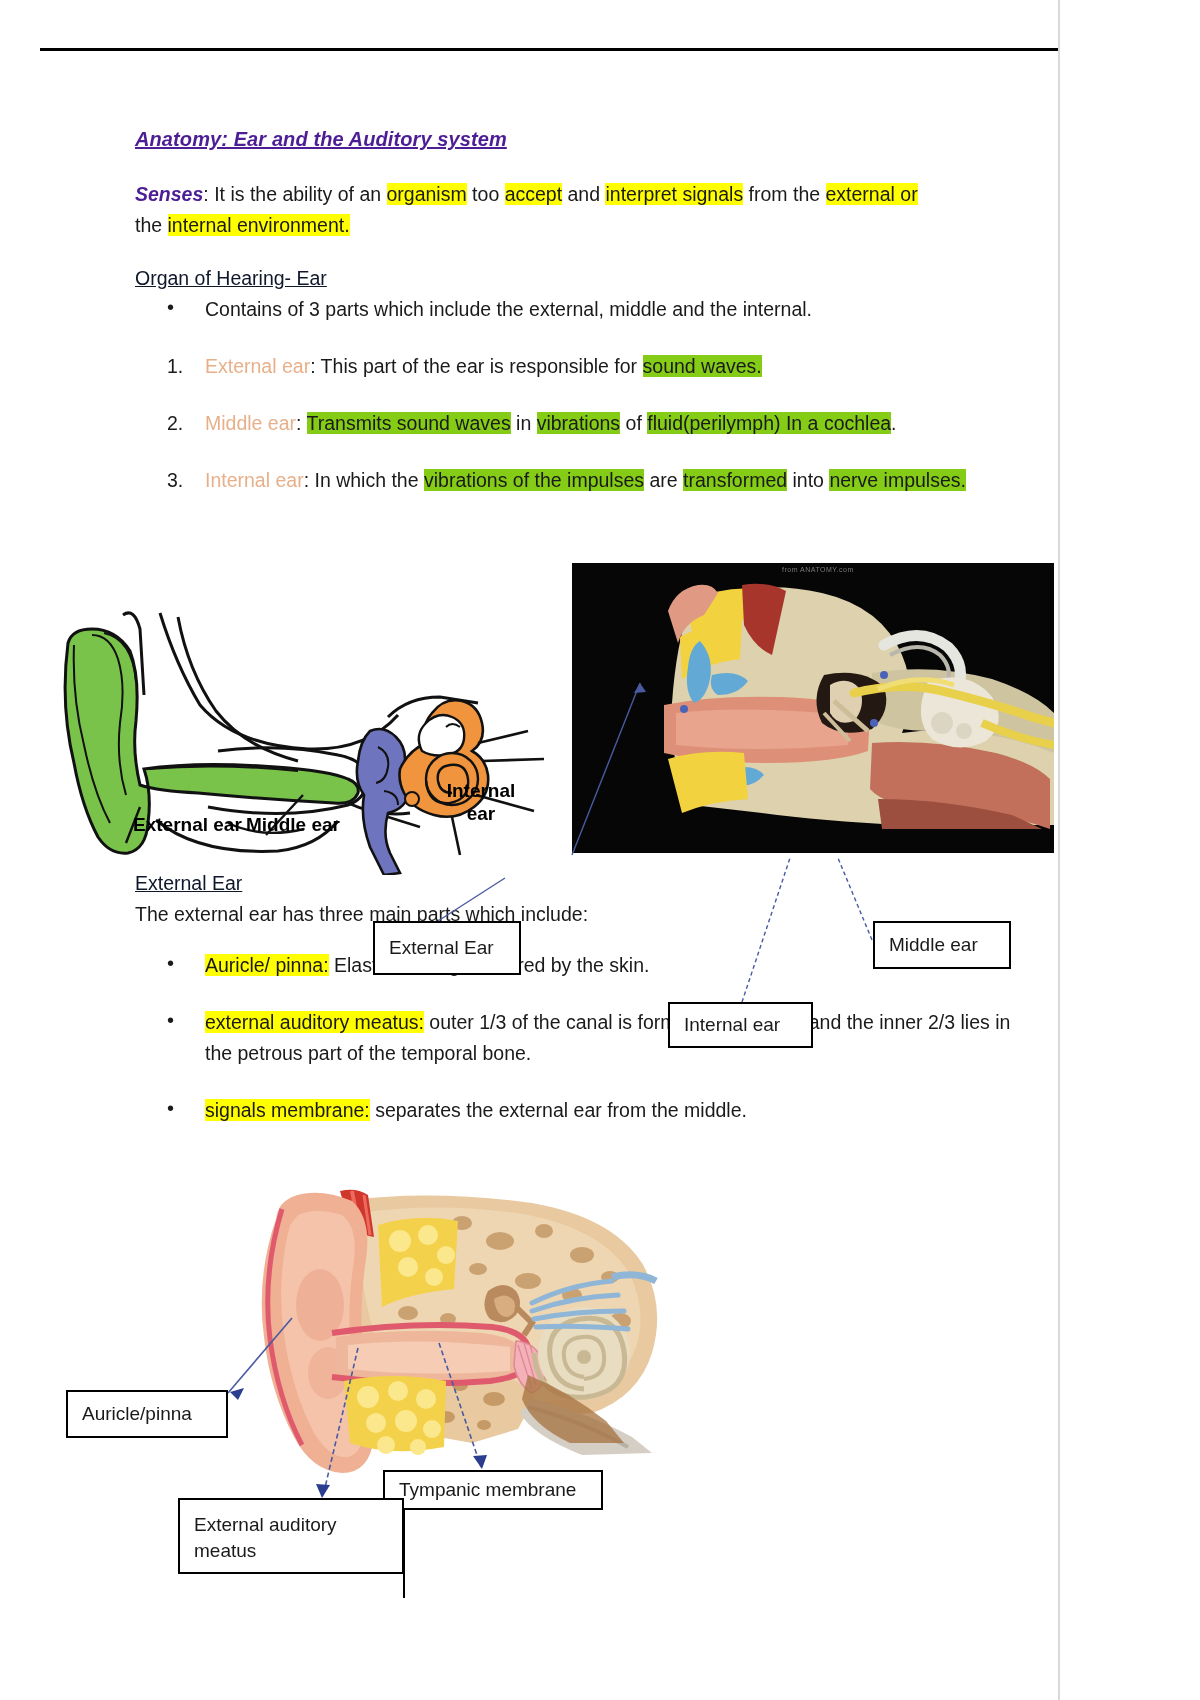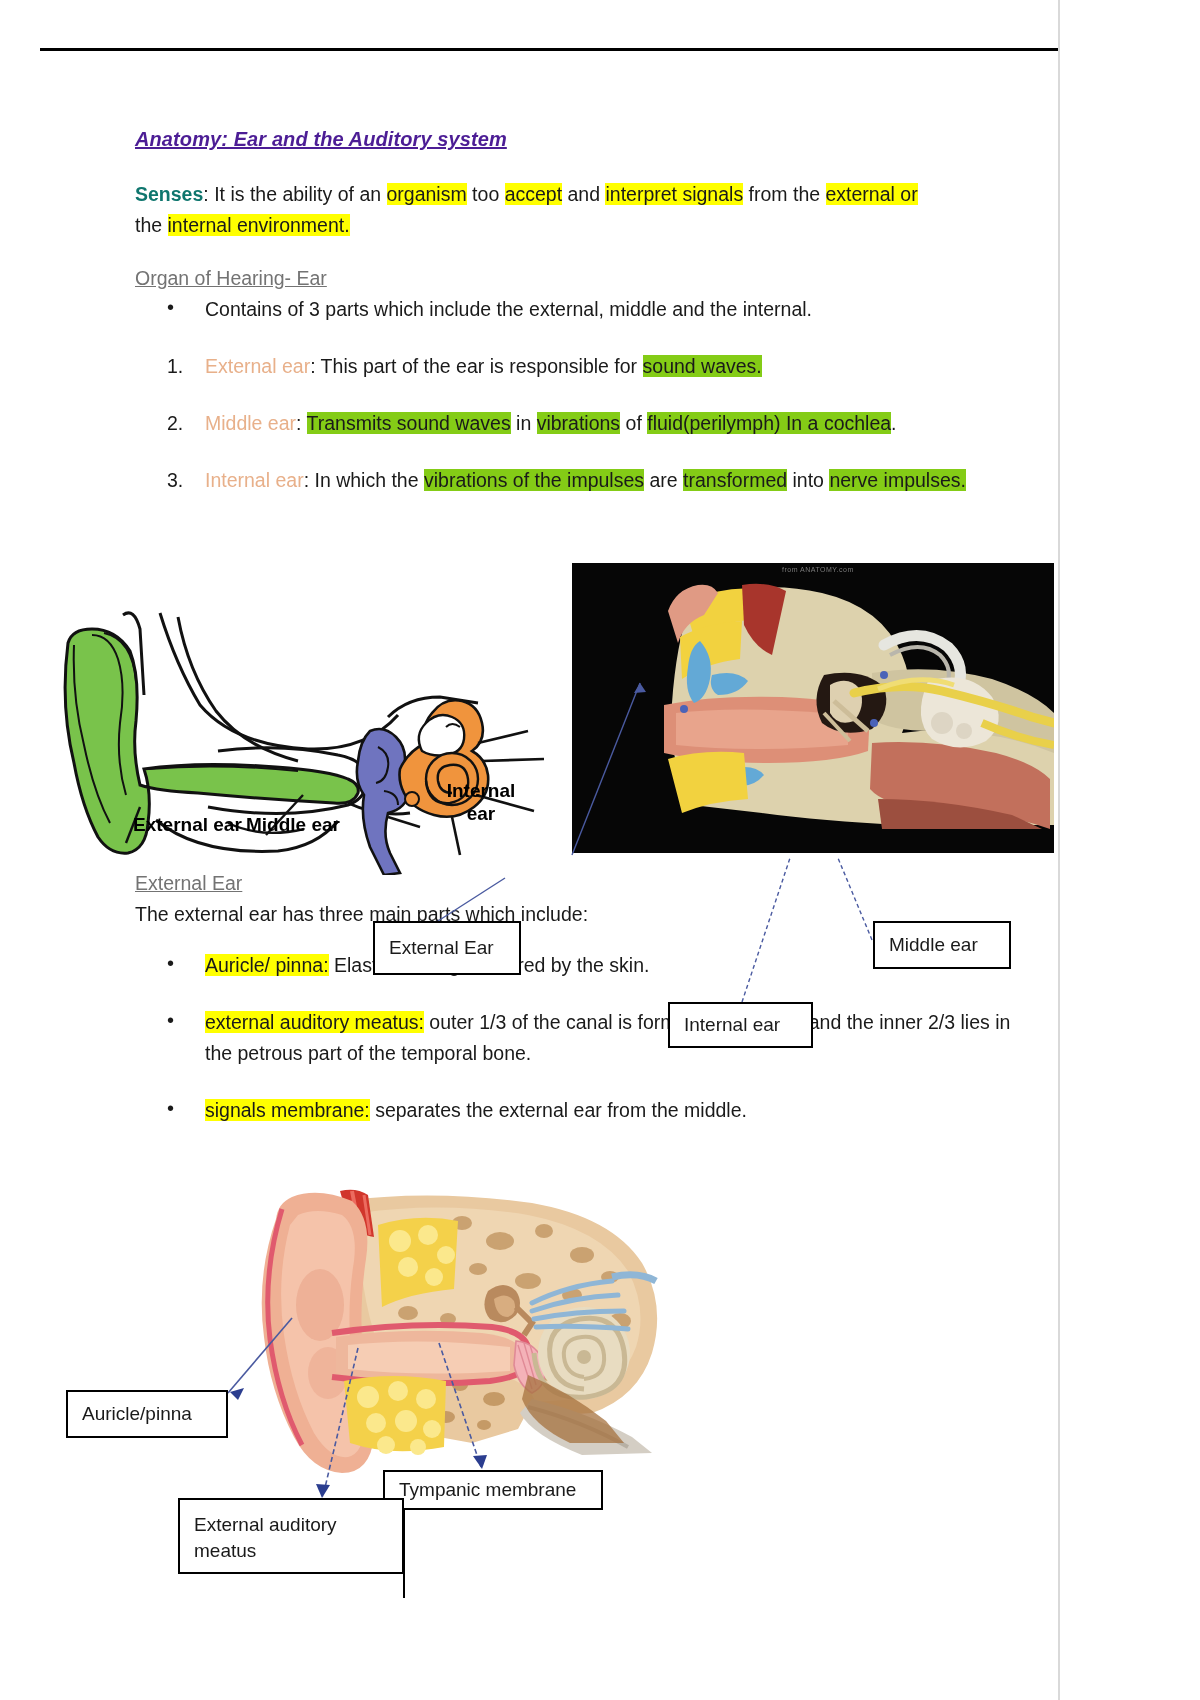--- a/index.html
+++ b/index.html
@@ -49,30 +49,30 @@
     margin: 0 0 28px 0;
     letter-spacing: 0.1px;
     color: #4c1d95;
   }
   .para {
     font-size: 19.5px;
     line-height: 31px;
     color: #1a1a1a;
     margin: 0 0 26px 0;
   }
-  .senses-label { color: #0f766e; font-weight: 600; }
+  .senses-label { color: #4c1d95; font-weight: 600; font-style: italic; }
   .hl-yellow { background: #ffff00; }
   .hl-green  { background: #84cc16; }
 
   h2.section {
     font-size: 19.5px;
     font-weight: normal;
     text-decoration: underline;
     margin: 0 0 4px 0;
-    color: #737373;
+    color: #0f172a;
   }
   ul.bullets, ol.numbers { margin: 0; padding: 0 0 0 0; list-style: none; }
   ul.bullets li {
     font-size: 19.5px;
     line-height: 31px;
     color: #1a1a1a;
     position: relative;
     padding-left: 70px;
     margin-bottom: 4px;
   }

